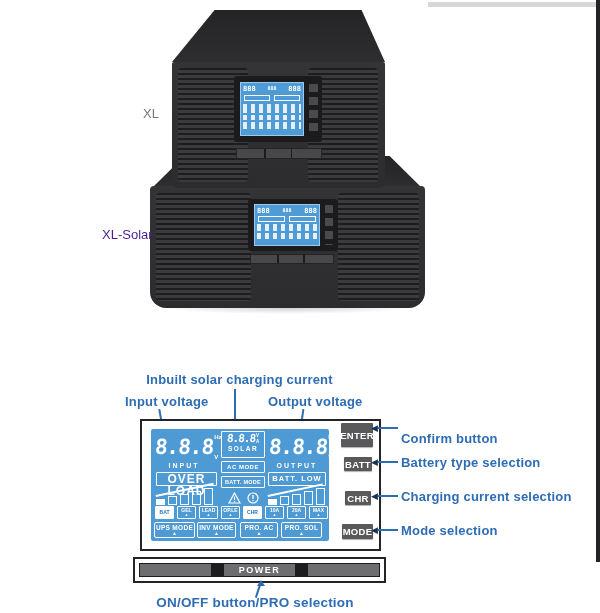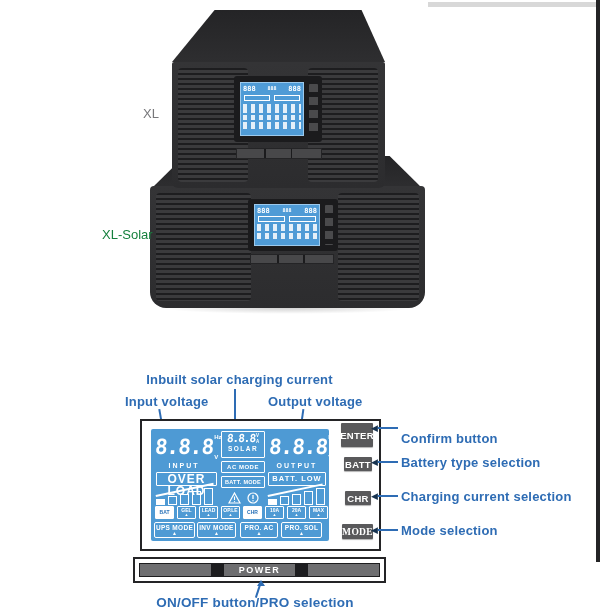--- a/index.html
+++ b/index.html
@@ -134,21 +134,21 @@
           <div class="mini-stripes" style="height:5px;margin:2px 2px 0 2px;"></div>
           <div class="mini-stripes" style="height:7px;margin:2px 2px 0 2px;"></div>
         </div>
         <div class="abs btncol" style="left:75px;top:8px;width:9px;height:50px;"></div>
       </div>
       <div class="abs devbar" style="left:64px;top:86px;width:86px;height:11px;"></div>
     </div>
   </div>
 
   <div class="abs photo-label" style="left:143px;top:106px;">XL</div>
-  <div class="abs photo-label" style="left:102px;top:227px;color:#15803d;">XL-Solar</div>
+  <div class="abs photo-label" style="left:102px;top:227px;color:#4c1d95;">XL-Solar</div>
 
 
   <div class="abs ann" style="left:142px;top:372px;width:195px;text-align:center;">Inbuilt solar charging current</div>
   <div class="abs ann" style="left:125px;top:394px;">Input voltage</div>
   <div class="abs ann" style="left:268px;top:394px;">Output voltage</div>
   <div class="abs lead" style="left:160px;top:409px;height:20px;transform:rotate(-10deg);"></div>
   <div class="abs lead" style="left:234px;top:389px;height:41px;"></div>
   <div class="abs lead" style="left:301px;top:409px;height:20px;transform:rotate(8deg);"></div>
 
   <div class="abs panel-frame" style="left:140px;top:419px;width:241px;height:132px;">
@@ -254,21 +254,21 @@
         <span>PRO. AC</span>
         </div>
       <div class="mode-box" style="left:130px;top:93px;width:41px;">
         <span>PRO. SOL</span>
         </div>
     </div>
 
     <div class="abs hw-btn" style="left:199px;top:2px;width:32px;height:24px;">ENTER</div>
     <div class="abs hw-btn" style="left:202px;top:36px;width:28px;height:14px;">BATT</div>
     <div class="abs hw-btn" style="left:203px;top:70px;width:26px;height:14px;">CHR</div>
-    <div class="abs hw-btn" style="left:200px;top:103px;width:31px;height:15px;font-family:Liberation Serif, serif;">MODE</div>
+    <div class="abs hw-btn" style="left:200px;top:103px;width:31px;height:15px;">MODE</div>
   </div>
 
   <span class="abs btn-arrow" style="left:371px;top:421px;">◀</span>
   <div class="abs connector" style="left:378px;top:427px;width:20px;"></div>
   <div class="abs ann" style="left:401px;top:421px;margin-top:10px;">Confirm button</div>
 
   <span class="abs btn-arrow" style="left:371px;top:455px;">◀</span>
   <div class="abs connector" style="left:378px;top:461px;width:20px;"></div>
   <div class="abs ann" style="left:401px;top:455px;">Battery type selection</div>
 

